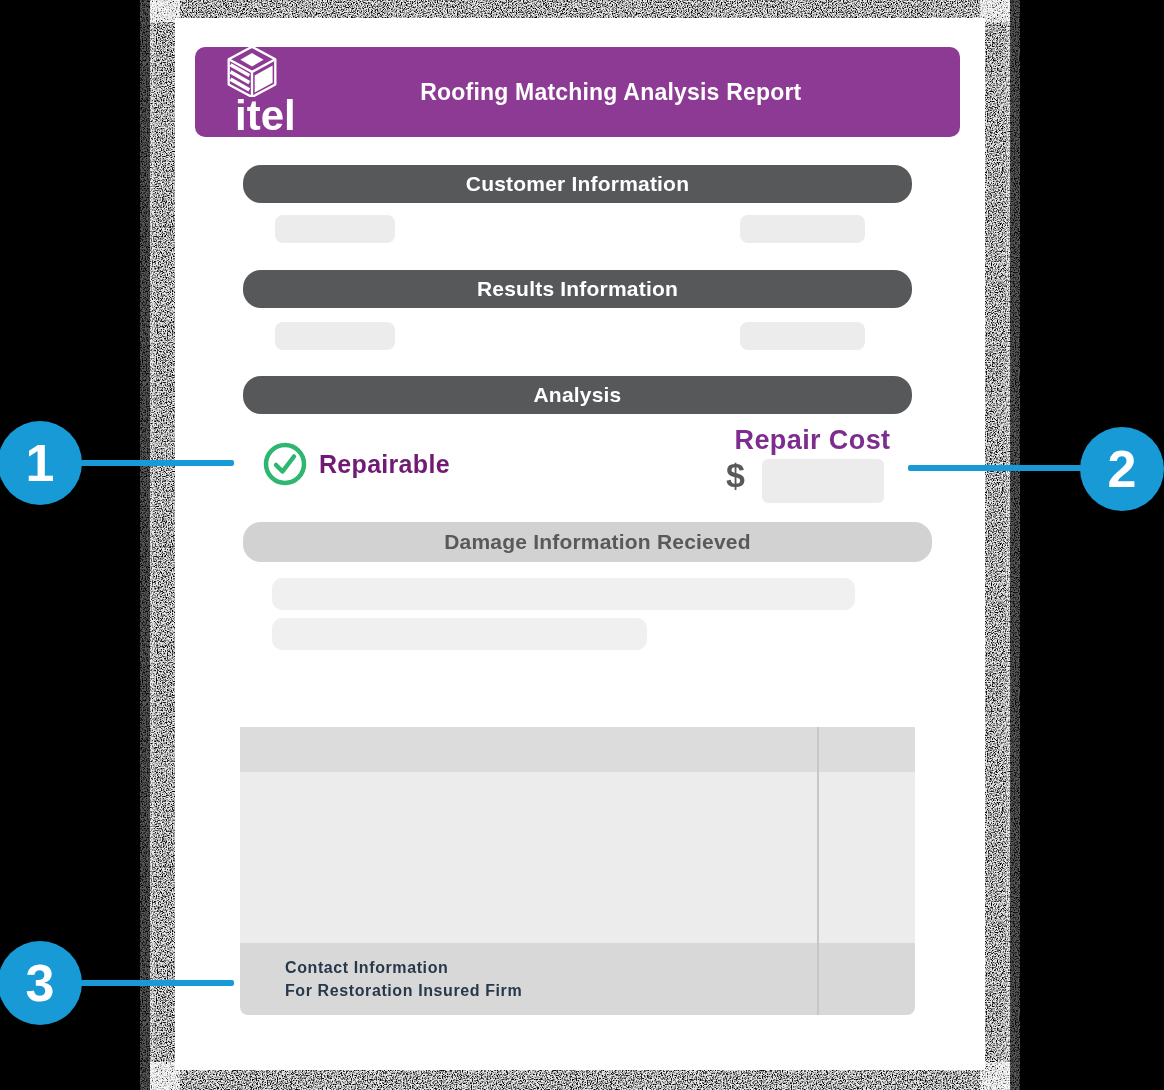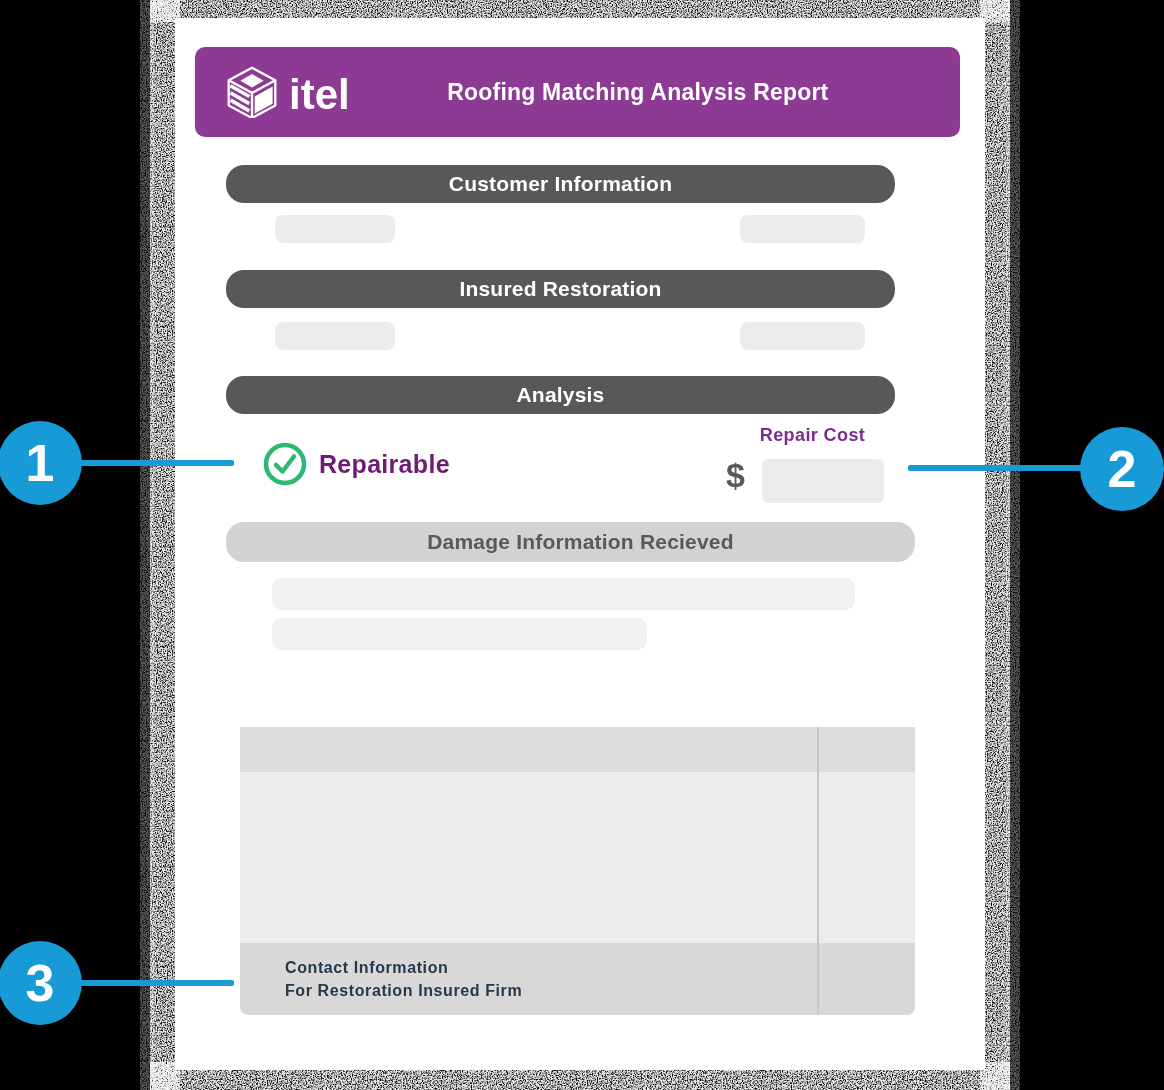--- a/index.html
+++ b/index.html
@@ -10,32 +10,32 @@
   .noise-layer{position:absolute;left:0;top:0;z-index:0;}
   .page{
     position:absolute;left:175px;top:18px;width:810px;height:1052px;
     background:#ffffff;z-index:1;
   }
   
   .report-header{
     position:absolute;left:20px;top:29px;width:765px;height:90px;
     background:#8d3a95;border-radius:10px;display:flex;align-items:center;
   }
-  .logo-wrap{display:flex;align-items:flex-end;margin-left:30px;}
+  .logo-wrap{display:flex;align-items:flex-start;margin-left:30px;flex-direction:column;}
   .logo-text{
     color:#fff;font-size:42px;font-weight:bold;margin-left:10px;
     letter-spacing:0px;line-height:1;position:relative;top:-2px;
   }
   .report-title{
     flex:1;text-align:center;color:#fff;font-size:23px;font-weight:bold;
     padding-right:34px;letter-spacing:.2px;
   }
   
   .bar{
-    position:absolute;left:51px;width:669px;height:38px;border-radius:18px;
+    position:absolute;left:68px;width:669px;height:38px;border-radius:18px;
     display:flex;align-items:center;justify-content:center;
     font-size:21px;font-weight:bold;letter-spacing:.2px;
   }
   .bar.dark{background:#57585a;color:#ffffff;}
   .bar.light{background:#d2d2d3;color:#58595b;height:40px;}
   .bar-customer{top:147px;}
   .bar-insured{top:252px;}
   .bar-analysis{top:358px;}
   .bar-damage{top:504px;padding-left:20px;}
   .bar-results{top:652px;}
@@ -48,21 +48,21 @@
   .pill-d1{left:97px;top:560px;width:583px;height:32px;border-radius:10px;background:#f0f0f0;}
   .pill-d2{left:97px;top:600px;width:375px;height:32px;border-radius:10px;background:#f0f0f0;}
   
   .repairable-icon{position:absolute;left:87px;top:423px;width:46px;height:46px;}
   .repairable-label{
     position:absolute;left:144px;top:432px;font-size:25px;font-weight:bold;color:#701a75;
     letter-spacing:.3px;
   }
   .repair-cost-label{
     position:absolute;left:540px;top:407px;width:195px;text-align:center;
-    font-size:18px;font-weight:bold;color:#7d2d8e;letter-spacing:.4px;
+    font-size:27px;font-weight:bold;color:#7d2d8e;letter-spacing:.4px;
   }
   .dollar-sign{position:absolute;left:551px;top:438px;font-size:34px;font-weight:bold;color:#58595b;}
   .cost-box{position:absolute;left:587px;top:441px;width:122px;height:44px;background:#ececec;border-radius:6px;}
   
   .results-table{
     position:absolute;left:65px;top:709px;width:675px;height:288px;
     border-radius:0 0 8px 8px;overflow:hidden;
   }
   .rt-header{height:45px;background:#dcdcdd;}
   .rt-body{height:171px;background:#ececec;}
@@ -124,21 +124,21 @@
       </svg>
       <span class="logo-text">itel</span>
     </div>
     <div class="report-title">Roofing Matching Analysis Report</div>
   </div>
 
   <div class="bar dark bar-customer">Customer Information</div>
   <div class="pill pill-c-left"></div>
   <div class="pill pill-c-right"></div>
 
-  <div class="bar dark bar-insured">Insured Restoration</div>
+  <div class="bar dark bar-insured">Results Information</div>
   <div class="pill pill-i-left"></div>
   <div class="pill pill-i-right"></div>
 
   <div class="bar dark bar-analysis">Analysis</div>
 
   <svg class="repairable-icon" viewBox="0 0 46 46">
     <circle cx="23" cy="23" r="19" fill="none" stroke="#2eb771" stroke-width="4.5"></circle>
     <polyline points="14,24 20.5,30.5 32,15.5" fill="none" stroke="#2eb771" stroke-width="4.5" stroke-linecap="round" stroke-linejoin="round"></polyline>
   </svg>
   <div class="repairable-label">Repairable</div>

